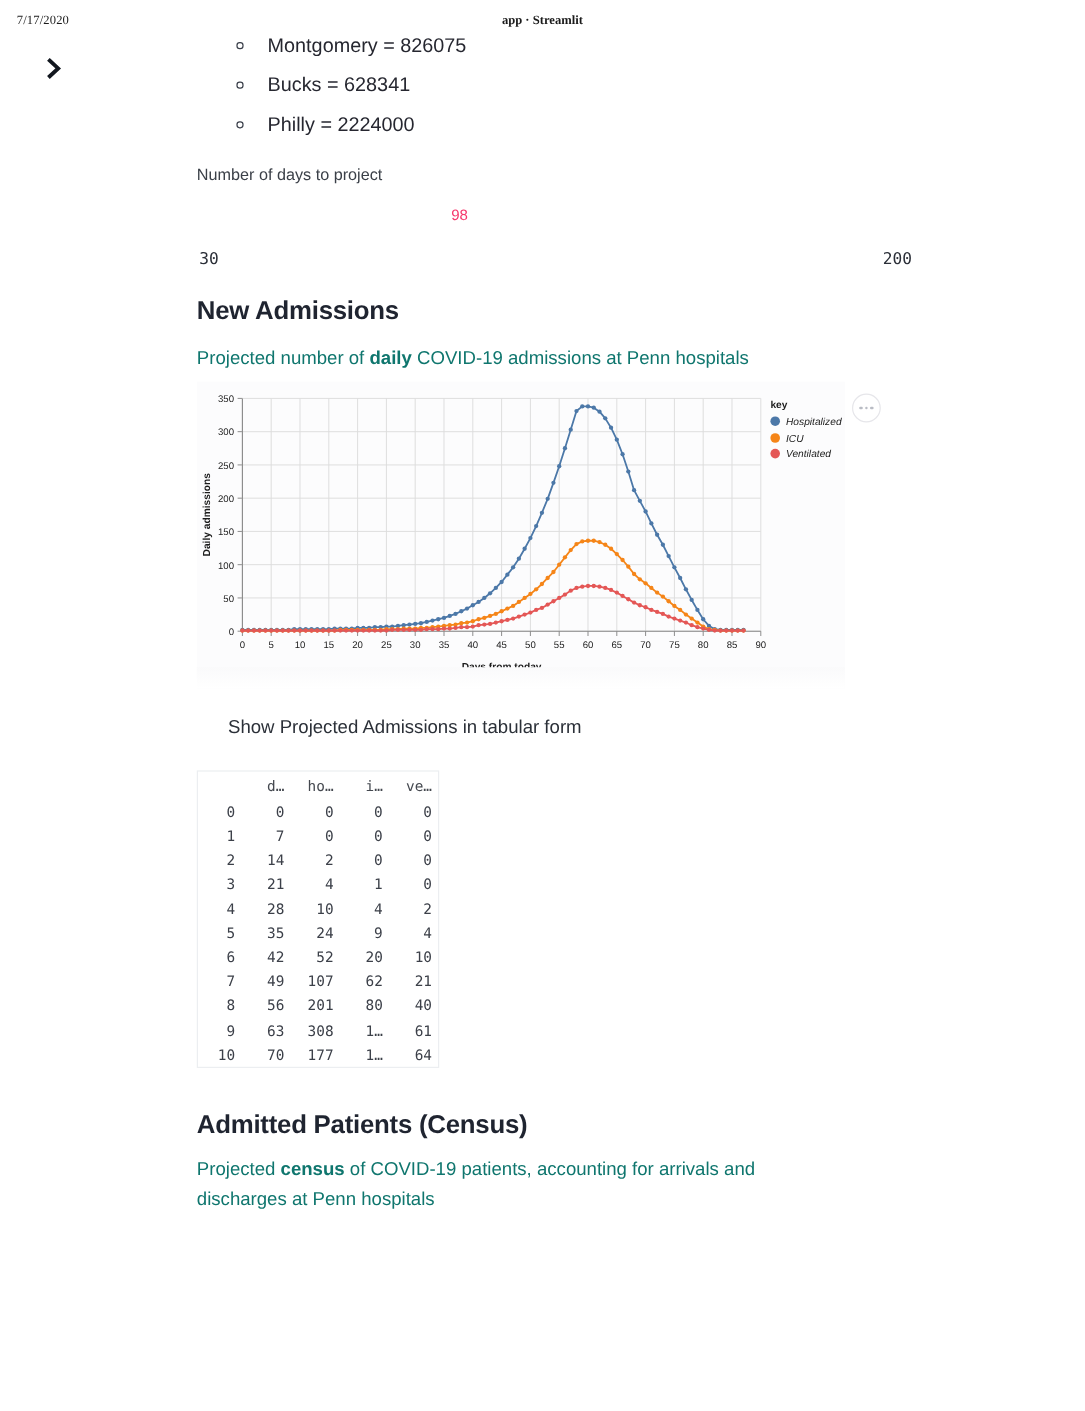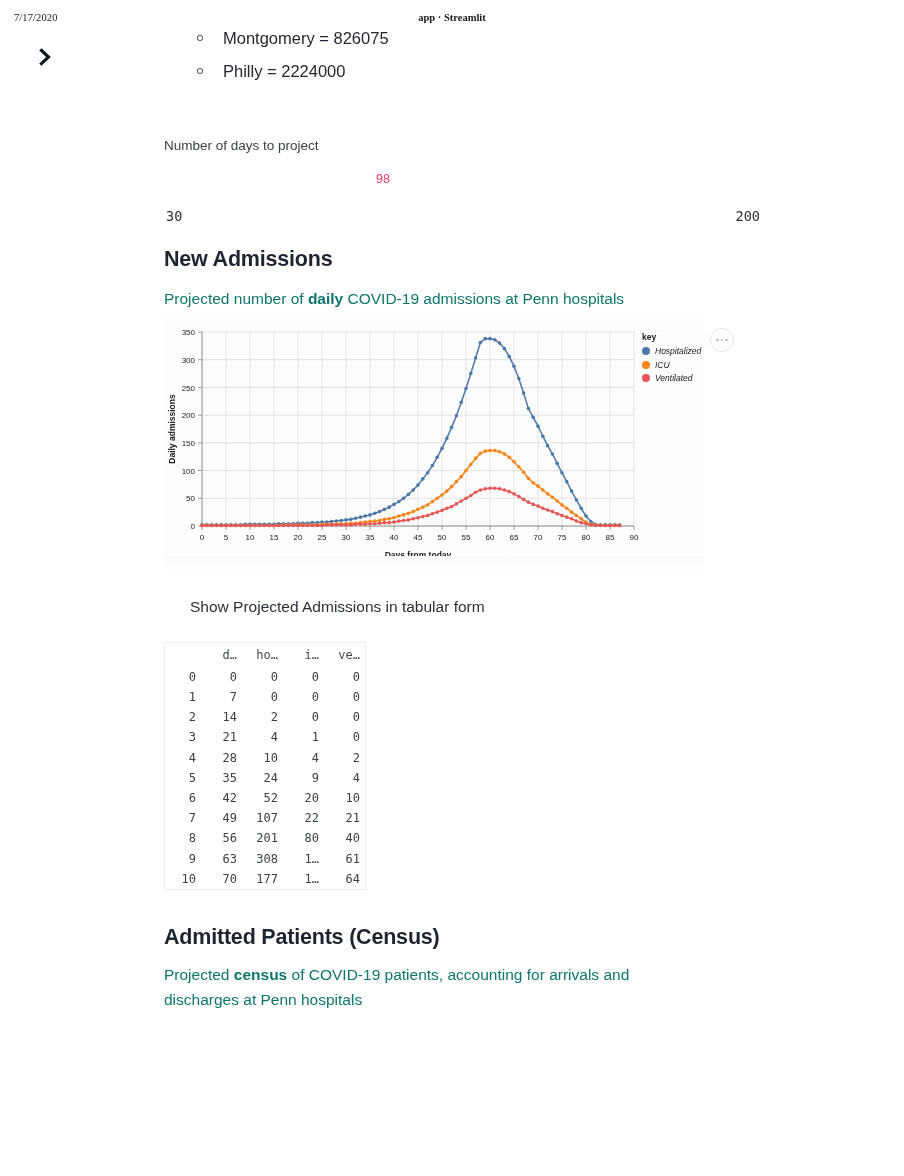--- a/index.html
+++ b/index.html
@@ -247,20 +247,24 @@
     </svg>
   </span>
 </div>
 
 <div class="content">
 
   <ul class="bullets">
     <li>
       <span class="bullet-marker"></span>
       <span>Montgomery = 826075</span>
+    </li>
+    <li>
+      <span class="bullet-marker"></span>
+      <span>Bucks = 628341</span>
     </li>
     <li>
       <span class="bullet-marker"></span>
       <span>Philly = 2224000</span>
     </li>
   </ul>
 
   <div class="slider-block">
     <div class="slider-label">Number of days to project</div>
     <div class="slider-track-area">
@@ -720,21 +724,21 @@
             <td class="idx">6</td>
             <td>42</td>
             <td>52</td>
             <td>20</td>
             <td>10</td>
           </tr>
         <tr>
             <td class="idx">7</td>
             <td>49</td>
             <td>107</td>
-            <td>22</td>
+            <td>62</td>
             <td>21</td>
           </tr>
         <tr>
             <td class="idx">8</td>
             <td>56</td>
             <td>201</td>
             <td>80</td>
             <td>40</td>
           </tr>
         <tr>

